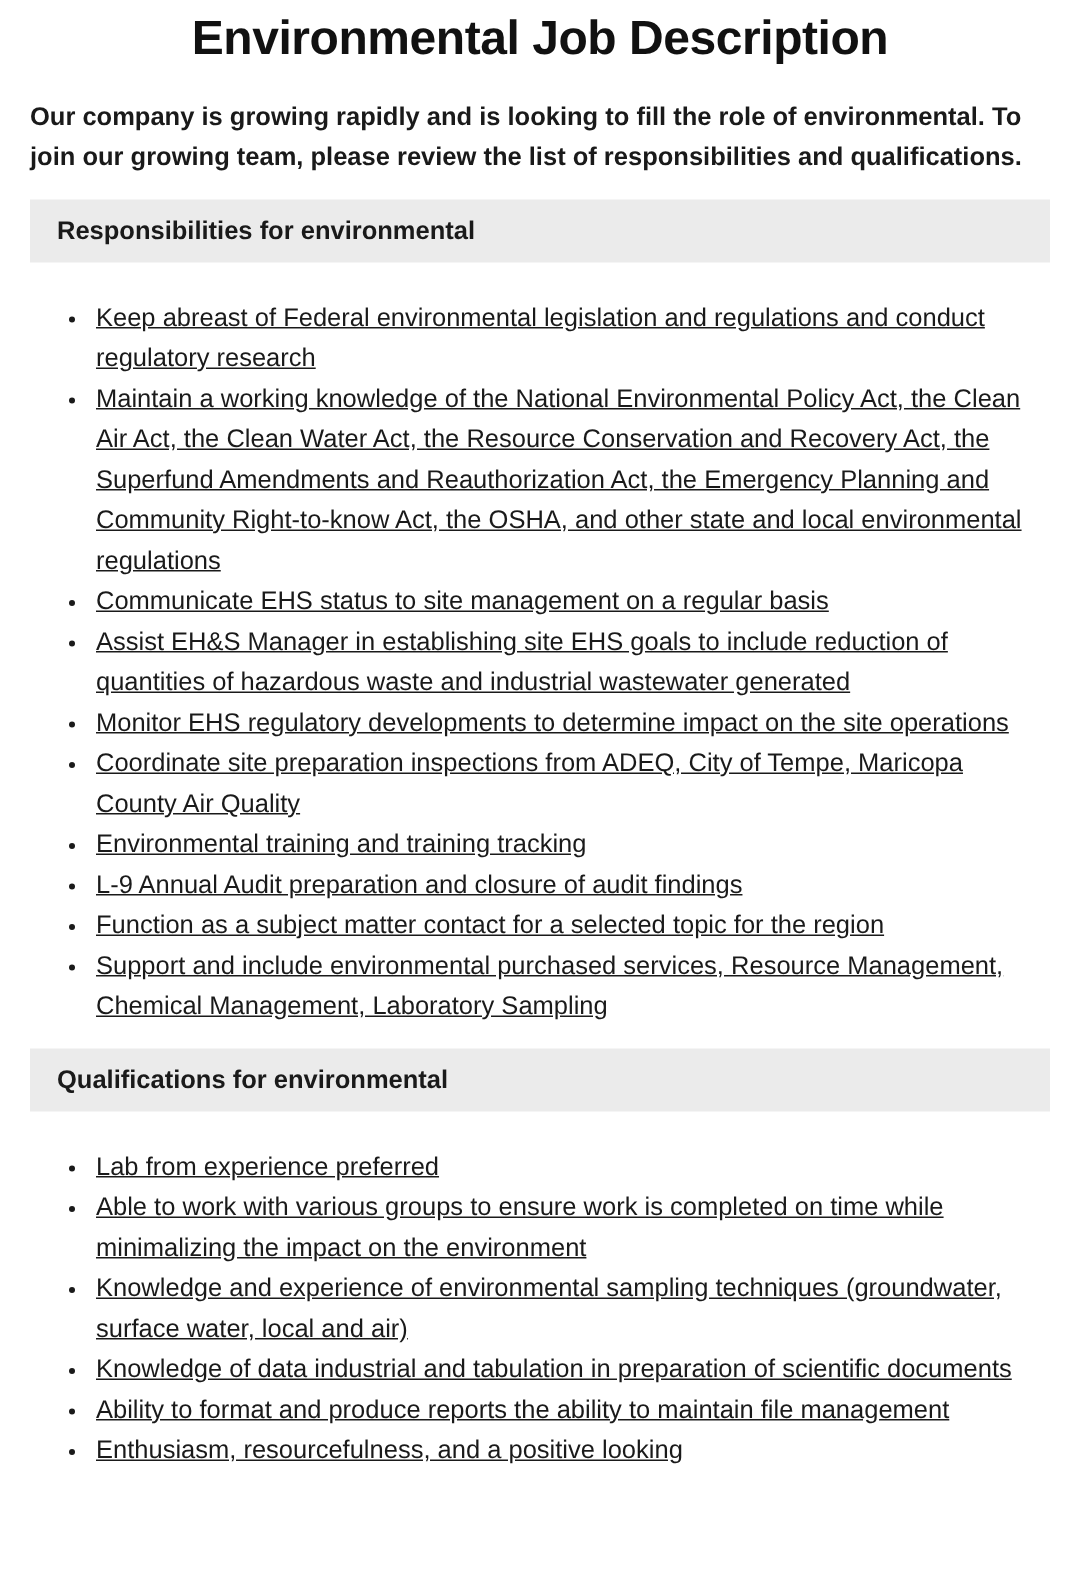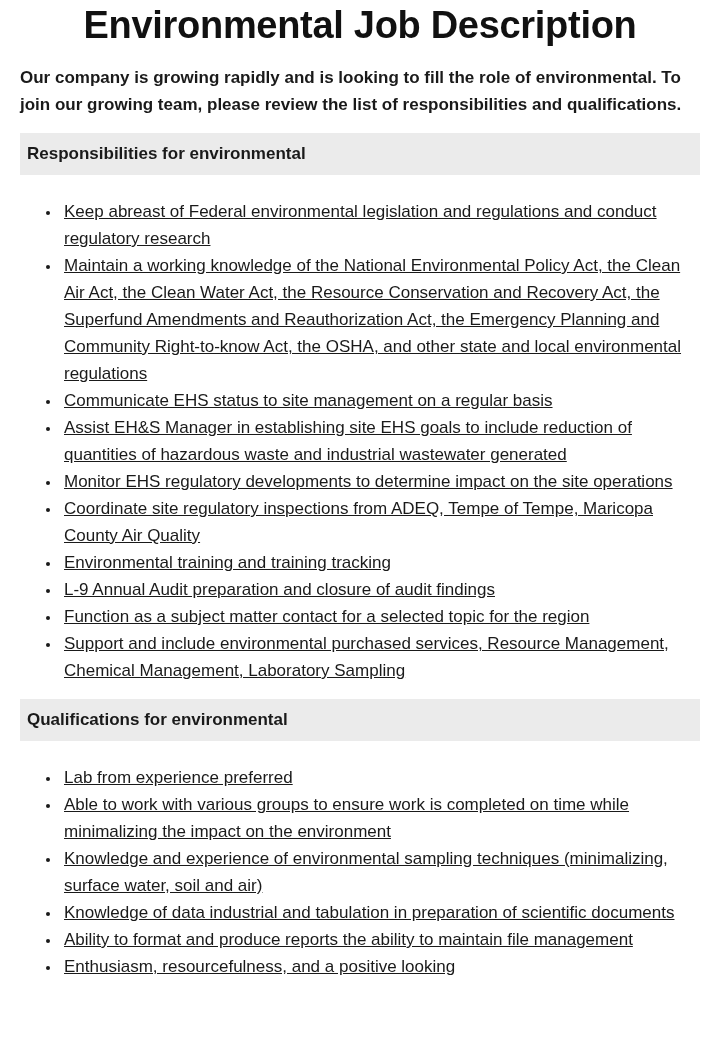--- a/index.html
+++ b/index.html
@@ -12,40 +12,40 @@
     height: 1057px;
     font-family: "Liberation Sans", sans-serif;
     color: #1a1a1a;
     overflow: hidden;
   }
   .doc {
     padding: 0 20px;
   }
   .page-title {
     margin: 6px 0 0 0;
-    font-size: 38px;
+    font-size: 32px;
     line-height: 38px;
     font-weight: 700;
     text-align: center;
     letter-spacing: -0.3px;
     color: #111111;
   }
   .intro {
     margin: 20px 0 0 0;
     font-size: 17px;
     line-height: 27px;
     font-weight: bold;
   }
   .section-heading {
     margin: 15px 0 0 0;
     background: #ebebeb;
     font-size: 17px;
     line-height: 18px;
     font-weight: 700;
-    padding: 12px 7px;
+    padding: 12px 18px;
   }
   .section-heading.second {
   }
   ul.bullet-list {
     margin: 23px 0 0 0;
     padding: 0 8px 0 41px;
     list-style: disc outside;
     text-decoration: underline;
   }
   ul.bullet-list li {
@@ -68,31 +68,31 @@
   <p class="intro">Our company is growing rapidly and is looking to fill the role of environmental. To join our growing team, please review the list of responsibilities and qualifications.</p>
 
   <div class="section-heading">Responsibilities for environmental</div>
 
   <ul class="bullet-list">
     <li>Keep abreast of Federal environmental legislation and regulations and conduct regulatory research</li>
     <li>Maintain a working knowledge of the National Environmental Policy Act, the Clean Air Act, the Clean Water Act, the Resource Conservation and Recovery Act, the Superfund Amendments and Reauthorization Act, the Emergency Planning and Community Right-to-know Act, the OSHA, and other state and local environmental regulations</li>
     <li>Communicate EHS status to site management on a regular basis</li>
     <li>Assist EH&amp;S Manager in establishing site EHS goals to include reduction of quantities of hazardous waste and industrial wastewater generated</li>
     <li>Monitor EHS regulatory developments to determine impact on the site operations</li>
-    <li>Coordinate site regulatory inspections from ADEQ, Tempe of Tempe, Maricopa County Air Quality</li>
+    <li>Coordinate site preparation inspections from ADEQ, City of Tempe, Maricopa County Air Quality</li>
     <li>Environmental training and training tracking</li>
     <li>L-9 Annual Audit preparation and closure of audit findings</li>
     <li>Function as a subject matter contact for a selected topic for the region</li>
     <li>Support and include environmental purchased services, Resource Management, Chemical Management, Laboratory Sampling</li>
   </ul>
 
   <div class="section-heading second">Qualifications for environmental</div>
 
   <ul class="bullet-list">
     <li>Lab from experience preferred</li>
     <li>Able to work with various groups to ensure work is completed on time while minimalizing the impact on the environment</li>
-    <li>Knowledge and experience of environmental sampling techniques (minimalizing, surface water, soil and air)</li>
+    <li>Knowledge and experience of environmental sampling techniques (groundwater, surface water, local and air)</li>
     <li>Knowledge of data industrial and tabulation in preparation of scientific documents</li>
     <li>Ability to format and produce reports the ability to maintain file management</li>
     <li>Enthusiasm, resourcefulness, and a positive looking</li>
   </ul>
 
 </div>
 
 </body></html>

